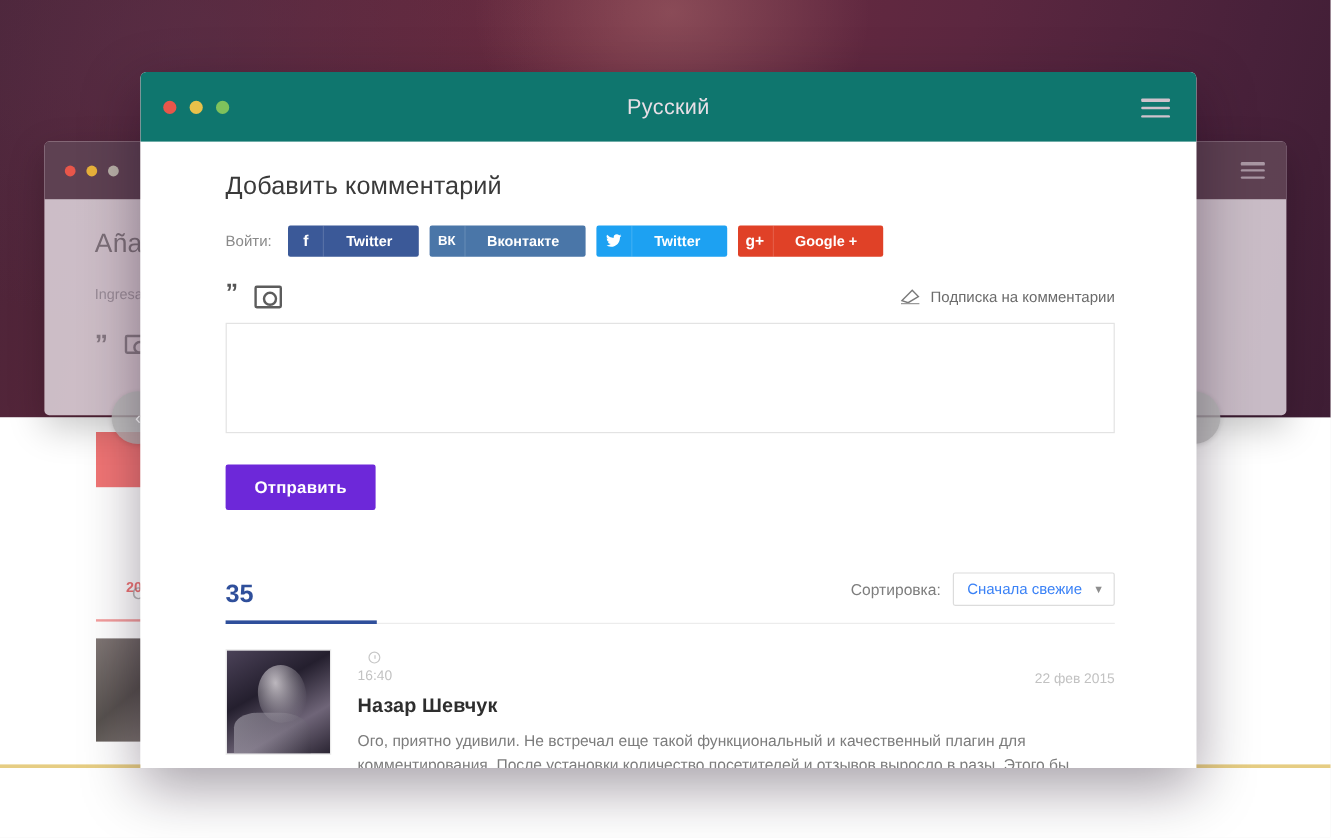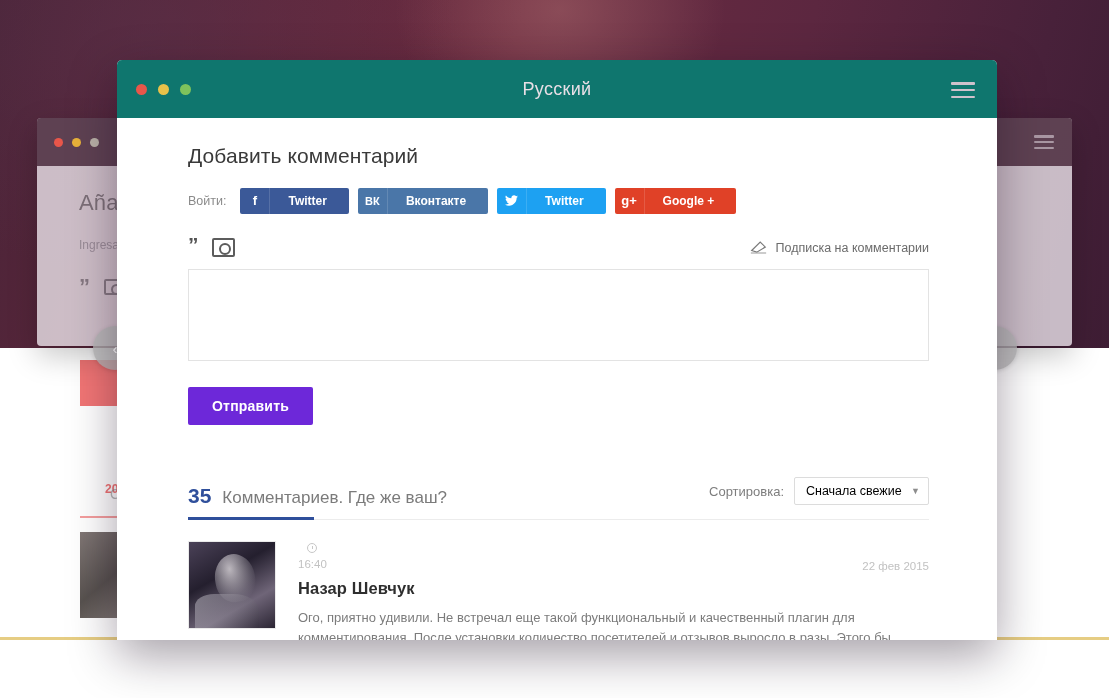--- a/index.html
+++ b/index.html
@@ -231,21 +231,21 @@
     position: absolute; left: 0; bottom: 0; width: 126px; height: 3px; background: #2f4f9b;
   }
   .ch-rule {
     position: absolute; left: 0; bottom: 0; width: 100%; height: 1px; background: #ececec;
   }
   .ch-right { display: flex; align-items: center; gap: 10px; padding-bottom: 3px; }
   .sort-label { font-size: 13px; color: #7d7d7d; }
   .sort-select {
     border: 1px solid #dcdcdc; background: #fff;
     font-family: "Liberation Sans", sans-serif;
-    font-size: 12.5px; color: #000000;
+    font-size: 12.5px; color: #3b82f6;
     padding: 6px 26px 6px 11px;
     border-radius: 2px; outline: none; cursor: pointer;
     appearance: none; -webkit-appearance: none;
     position: relative;
   }
   .sort-wrap { position: relative; display:inline-block; }
   .sort-caret {
     position:absolute; right: 9px; top: 50%; transform: translateY(-50%);
     font-size: 9px; color: #8d8d8d; pointer-events: none;
   }
@@ -402,21 +402,20 @@
         </div>
       </div>
 
       <textarea class="comment-area" placeholder="" style=""></textarea>
 
       <button class="send-btn">Отправить</button>
 
       <div class="comments-head">
         <div class="ch-left">
           <span class="ch-count">35</span>
-          <span class="ch-text">Комментариев. Где же ваш?</span>
         </div>
         <div class="ch-right">
           <span class="sort-label">Сортировка:</span>
           <span class="sort-wrap">
             <select class="sort-select">
               <option>Сначала свежие</option>
             </select>
             <span class="sort-caret">▼</span>
           </span>
         </div>

